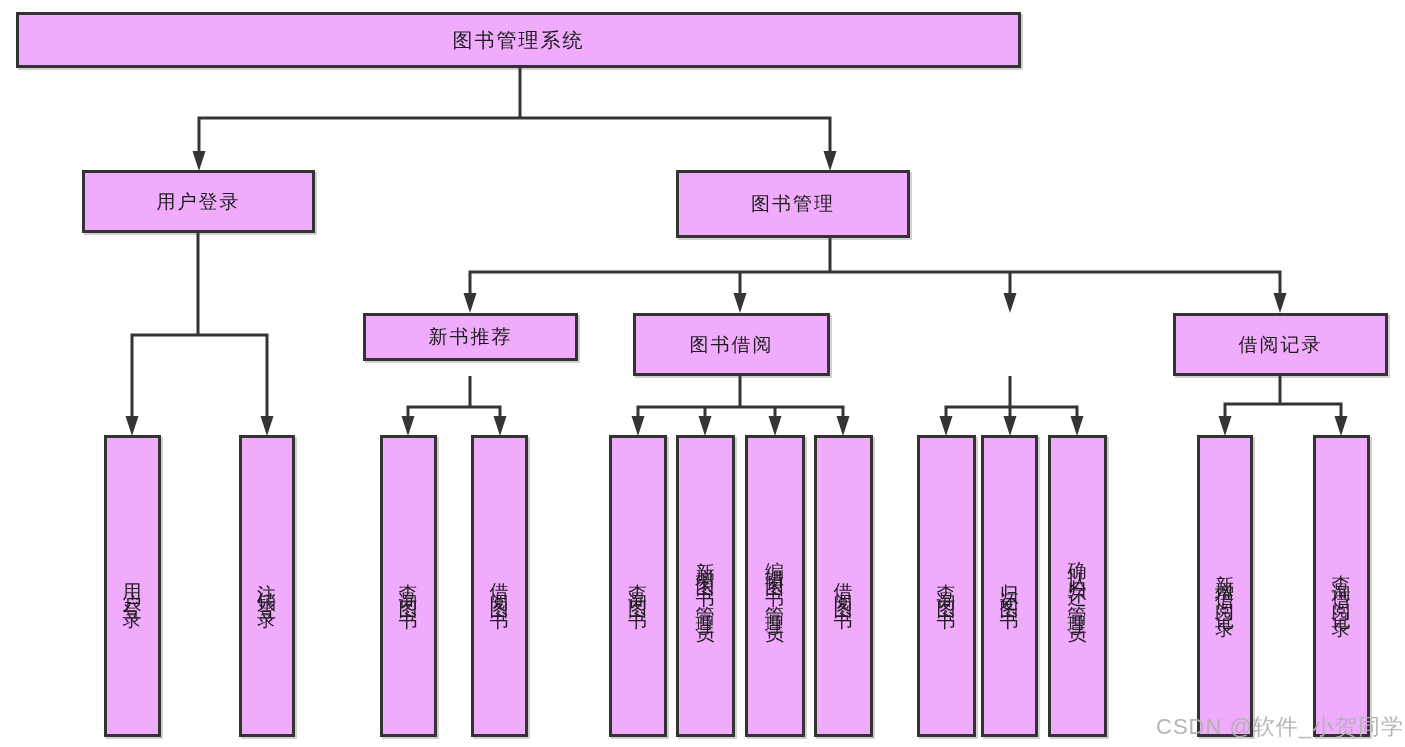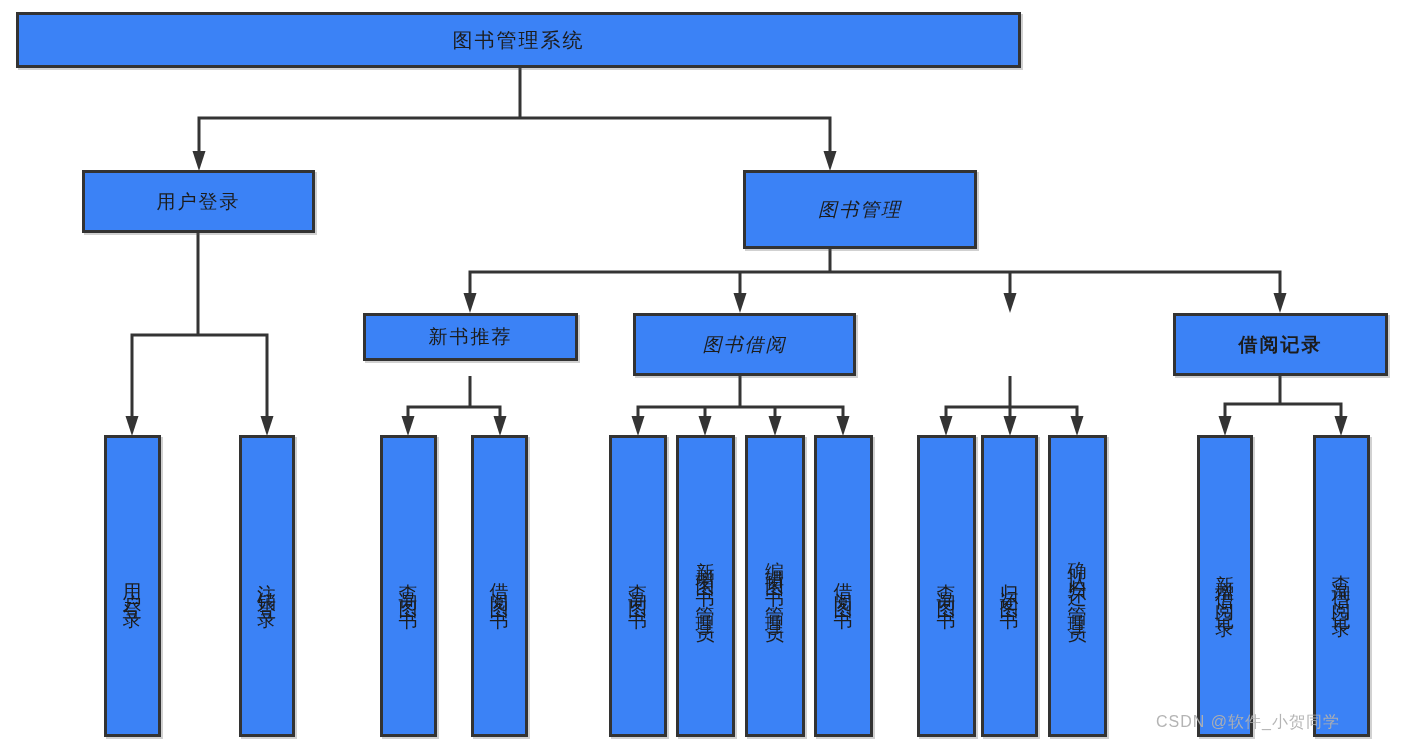--- a/index.html
+++ b/index.html
@@ -13,21 +13,21 @@
   }
   #wires {
     position: absolute;
     left: 0; top: 0;
     width: 1405px; height: 747px;
     z-index: 1;
   }
   .node {
     position: absolute;
     box-sizing: border-box;
-    background: #3b82f6;
+    background: #f0abfc;
     border: 3px solid #333333;
     box-shadow: 2px 2px 0 rgba(90,90,90,0.28);
     display: flex;
     align-items: center;
     justify-content: center;
     color: #1c1c1c;
     font-size: 19px;
     letter-spacing: 2px;
     z-index: 2;
     white-space: nowrap;
@@ -38,21 +38,21 @@
     text-orientation: mixed;
     letter-spacing: 9px;
     font-size: 19px;
     line-height: 1;
     white-space: nowrap;
   }
   #watermark {
     position: absolute;
     left: 1156px;
     top: 712px;
-    font-size: 16px;
+    font-size: 22px;
     letter-spacing: 1px;
     color: rgba(176,176,176,0.95);
     z-index: 5;
     white-space: nowrap;
   }
 </style>
 </head>
 <body>
 
 <div id="stage">
@@ -104,31 +104,31 @@
     </g>
   </svg>
 
   <div class="node root" style="left:16px; top:12px; width:1005px; height:56px;">
     <span>图书管理系统</span>
   </div>
 
   <div class="node" style="left:82px; top:170px; width:233px; height:63px;">
     <span>用户登录</span>
   </div>
-  <div class="node" style="left:743px; top:170px; width:234px; height:79px;font-style:italic;">
+  <div class="node" style="left:676px; top:170px; width:234px; height:68px;">
     <span>图书管理</span>
   </div>
 
   <div class="node" style="left:363px; top:313px; width:215px; height:48px;">
     <span>新书推荐</span>
   </div>
-  <div class="node" style="left:633px; top:313px; width:223px; height:63px;font-style:italic;">
+  <div class="node" style="left:633px; top:313px; width:197px; height:63px;">
     <span>图书借阅</span>
   </div>
-  <div class="node" style="left:1173px; top:313px; width:215px; height:63px;font-weight:bold;">
+  <div class="node" style="left:1173px; top:313px; width:215px; height:63px;">
     <span>借阅记录</span>
   </div>
 
   <div class="node leaf" style="left:104px; top:435px; width:57px; height:302px;">
     <span class="vtext">用户登录</span>
   </div>
   <div class="node leaf" style="left:239px; top:435px; width:56px; height:302px;">
     <span class="vtext">注销登录</span>
   </div>
 

